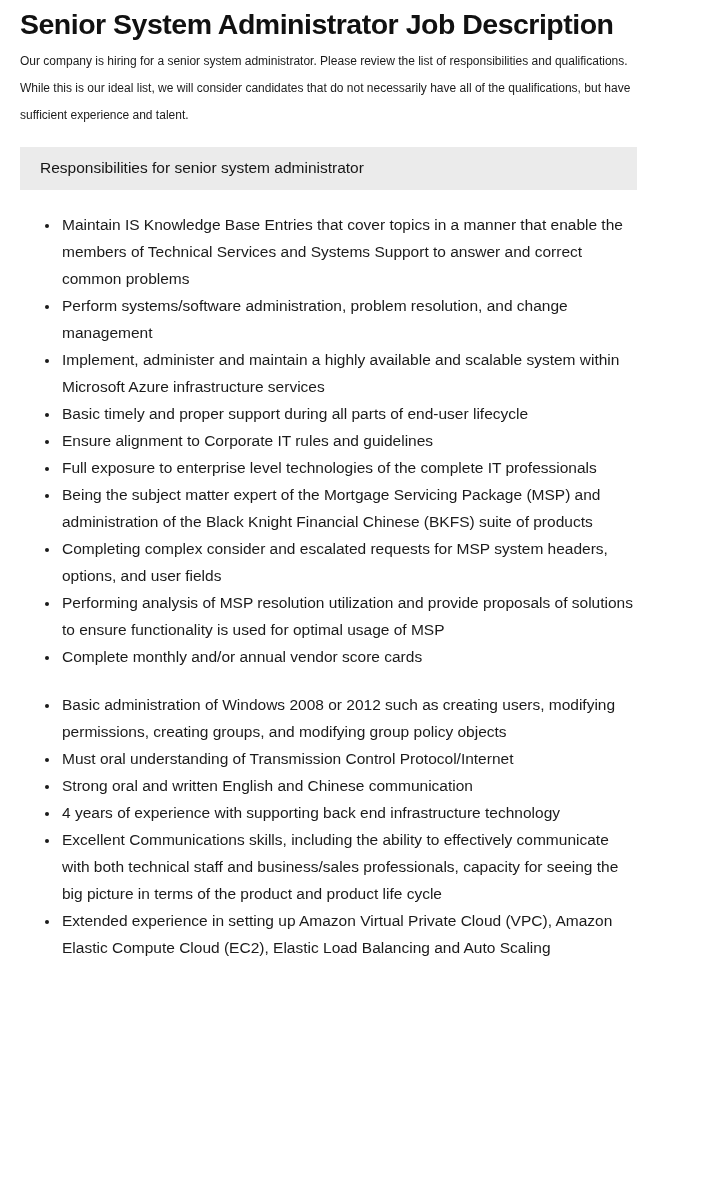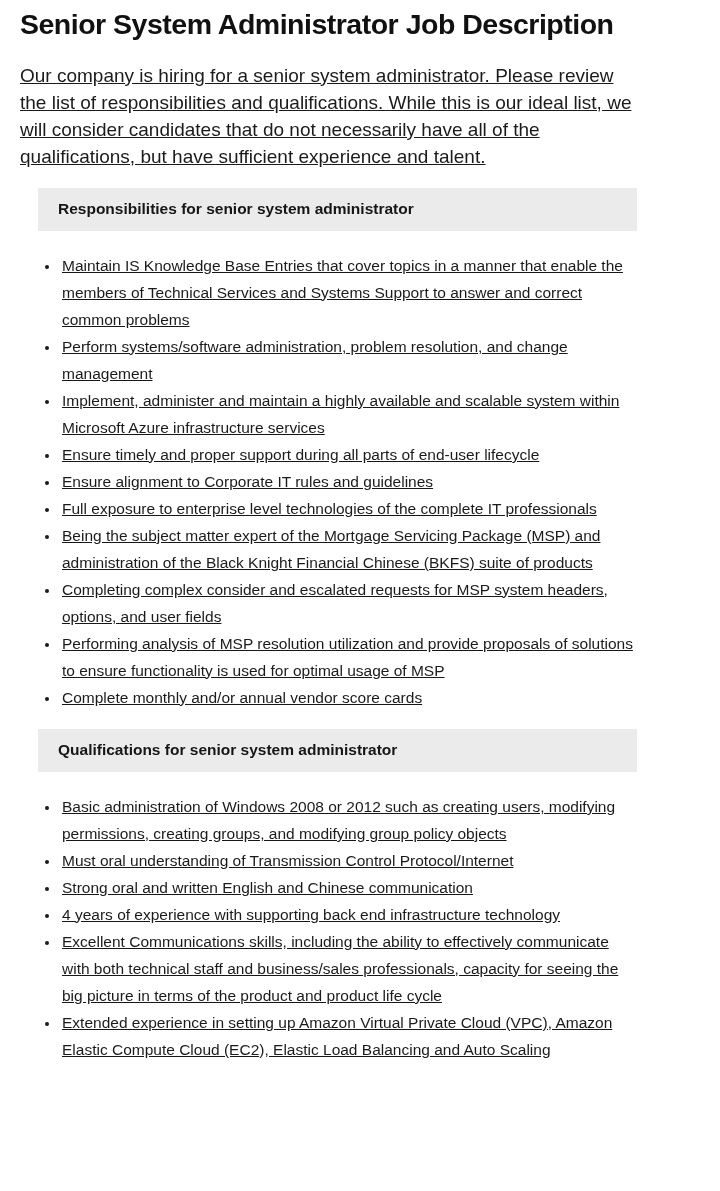--- a/index.html
+++ b/index.html
@@ -22,41 +22,38 @@
   h1.doc-title {
     margin: 0;
     padding-top: 7px;
     font-size: 28.5px;
     font-weight: 700;
     letter-spacing: -0.5px;
     line-height: 1.22;
     color: #111111;
   }
   p.intro {
-    margin: 20px 0 0 0;
-    font-size: 19px;
+    margin: 6px 0 0 0;
+    font-size: 12px;
     line-height: 27px;
     color: #1b1b1b;
-    text-decoration: underline;
   }
   .section-heading {
     margin-top: 18px;
     background: #ebebeb;
     font-size: 15.5px;
-    font-weight: 700;
+    font-weight: 400;
     color: #161616;
     padding: 12px 20px 13px 20px;
     line-height: 18px;
-    margin-left: 18px;
   }
   ul.bullet-list {
     margin: 21px 0 18px 0;
     padding-left: 40px;
     list-style: disc outside;
-    text-decoration: underline;
   }
   ul.bullet-list li {
     font-size: 15.5px;
     line-height: 27px;
     color: #1b1b1b;
     padding-left: 2px;
   }
   ul.bullet-list li::marker {
     font-size: 13px;
     color: #1b1b1b;
@@ -70,31 +67,30 @@
 
   <p class="intro">Our company is hiring for a senior system administrator. Please review the list of responsibilities and qualifications. While this is our ideal list, we will consider candidates that do not necessarily have all of the qualifications, but have sufficient experience and talent.</p>
 
   <div id="sections">
       <section>
         <div class="section-heading">Responsibilities for senior system administrator</div>
         <ul class="bullet-list">
           <li>Maintain IS Knowledge Base Entries that cover topics in a manner that enable the members of Technical Services and Systems Support to answer and correct common problems</li>
           <li>Perform systems/software administration, problem resolution, and change management</li>
           <li>Implement, administer and maintain a highly available and scalable system within Microsoft Azure infrastructure services</li>
-          <li>Ensure timely and proper support during all parts of end-user lifecycle</li>
+          <li>Basic timely and proper support during all parts of end-user lifecycle</li>
           <li>Ensure alignment to Corporate IT rules and guidelines</li>
           <li>Full exposure to enterprise level technologies of the complete IT professionals</li>
           <li>Being the subject matter expert of the Mortgage Servicing Package (MSP) and administration of the Black Knight Financial Chinese (BKFS) suite of products</li>
           <li>Completing complex consider and escalated requests for MSP system headers, options, and user fields</li>
           <li>Performing analysis of MSP resolution utilization and provide proposals of solutions to ensure functionality is used for optimal usage of MSP</li>
           <li>Complete monthly and/or annual vendor score cards</li>
         </ul>
       </section>
       <section>
-        <div class="section-heading">Qualifications for senior system administrator</div>
         <ul class="bullet-list">
           <li>Basic administration of Windows 2008 or 2012 such as creating users, modifying permissions, creating groups, and modifying group policy objects</li>
           <li>Must oral understanding of Transmission Control Protocol/Internet</li>
           <li>Strong oral and written English and Chinese communication</li>
           <li>4 years of experience with supporting back end infrastructure technology</li>
           <li>Excellent Communications skills, including the ability to effectively communicate with both technical staff and business/sales professionals, capacity for seeing the big picture in terms of the product and product life cycle</li>
           <li>Extended experience in setting up Amazon Virtual Private Cloud (VPC), Amazon Elastic Compute Cloud (EC2), Elastic Load Balancing and Auto Scaling</li>
         </ul>
       </section>
     </div>

